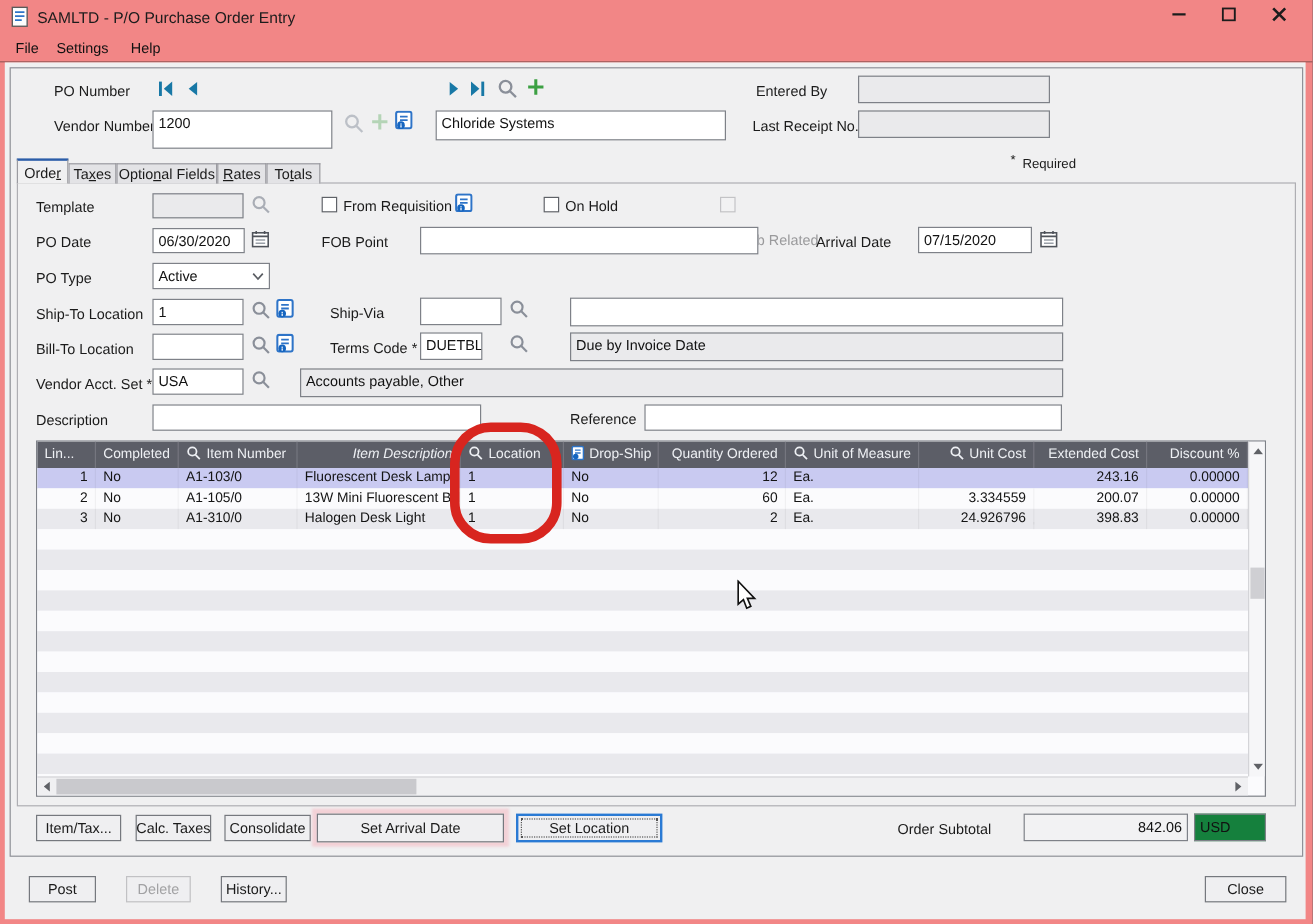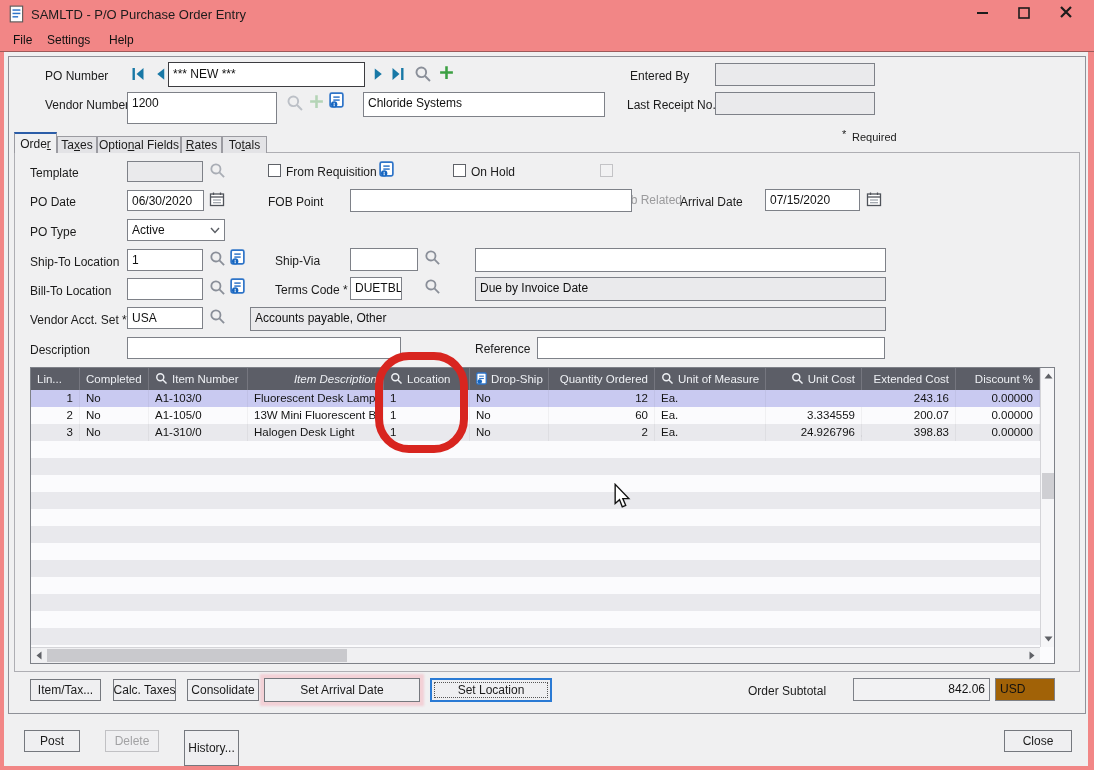--- a/index.html
+++ b/index.html
@@ -87,21 +87,20 @@
       <svg width="17" height="16" viewBox="0 0 16 16">
         <rect x="2" y="2" width="2.4" height="12" fill="#1878a6"></rect>
         <path d="M13 2 L6 8 L13 14 Z" fill="#1878a6"></path>
       </svg>
     </span>
   <span class="icon" style="left:153px;top:66px;">
       <svg width="15" height="16" viewBox="0 0 16 16">
         <path d="M12 2 L4.5 8 L12 14 Z" fill="#1878a6"></path>
       </svg>
     </span>
-  <div class="fld" style="left:168px;top:62px;width:197px;height:25px;border-color:#3c3c40;line-height:1.6;">*** NEW ***</div>
   <span class="icon" style="left:371px;top:66px;">
       <svg width="15" height="16" viewBox="0 0 16 16">
         <path d="M4 2 L11.5 8 L4 14 Z" fill="#1878a6"></path>
       </svg>
     </span>
   <span class="icon" style="left:389px;top:66px;">
       <svg width="17" height="16" viewBox="0 0 16 16">
         <path d="M3 2 L10 8 L3 14 Z" fill="#1878a6"></path>
         <rect x="11.6" y="2" width="2.4" height="12" fill="#1878a6"></rect>
       </svg>
@@ -442,25 +441,25 @@
 
   <div class="annotation"></div>
 
   <div class="btn" style="left:30px;top:679px;width:71px;height:22px;">Item/Tax...</div>
   <div class="btn" style="left:113px;top:679px;width:63px;height:22px;">Calc. Taxes</div>
   <div class="btn" style="left:187px;top:679px;width:72px;height:22px;">Consolidate</div>
   <div class="btn halo" style="left:264px;top:678px;width:156px;height:24px;">Set Arrival Date</div>
   <div class="btn focused" style="left:430px;top:678px;width:122px;height:24px;">Set Location</div>
   <span class="lbl" style="left:748px;top:684px;">Order Subtotal</span>
   <div class="fld num" style="left:853px;top:678px;width:137px;height:23px;background:#f2f2f3;">842.06</div>
-  <div class="fld" style="left:995px;top:678px;width:60px;height:23px;background:#a16207;">USD</div>
+  <div class="fld" style="left:995px;top:678px;width:60px;height:23px;background:#15803d;">USD</div>
 
   <div class="btn" style="left:24px;top:730px;width:56px;height:22px;">Post</div>
   <div class="btn disabled" style="left:105px;top:730px;width:54px;height:22px;">Delete</div>
-  <div class="btn" style="left:184px;top:730px;width:55px;height:36px;">History...</div>
+  <div class="btn" style="left:184px;top:730px;width:55px;height:22px;">History...</div>
   <div class="btn" style="left:1004px;top:730px;width:68px;height:22px;">Close</div>
 
   <div class="cursor">
     <svg width="18" height="26" viewBox="0 0 12 19">
         <path d="M1 1 L1 15 L4.2 12.2 L6.2 17.4 L8.7 16.3 L6.6 11.4 L11 11.4 Z" fill="#fff" stroke="#111" stroke-width="1"></path>
       </svg>
   </div>
 
 </div>
 

